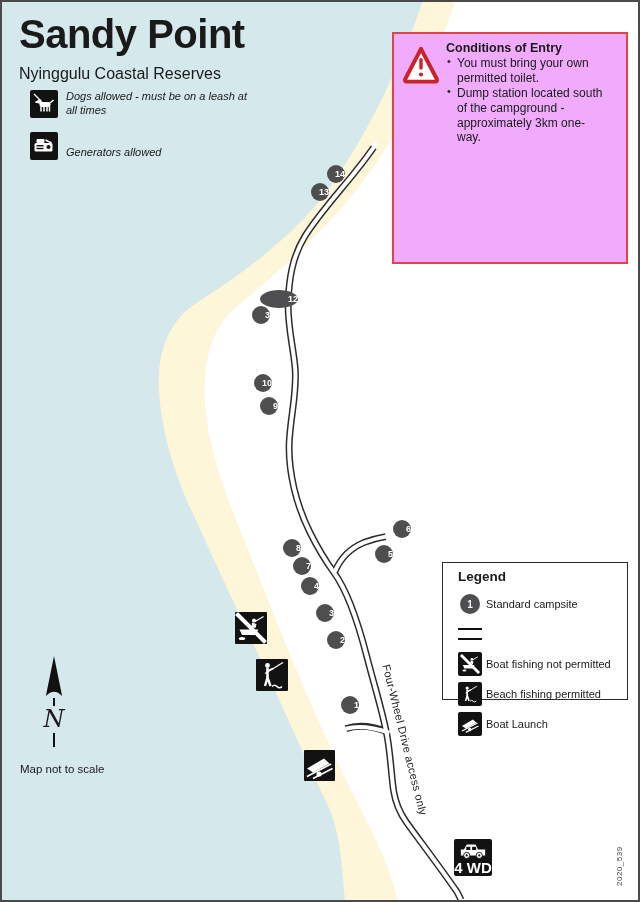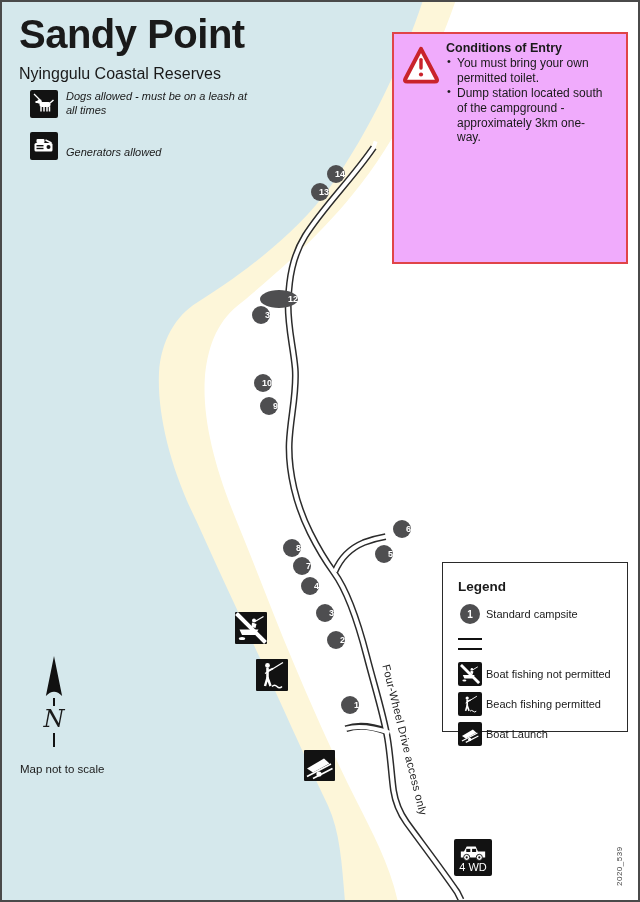--- a/index.html
+++ b/index.html
@@ -24,43 +24,43 @@
   .conditions{position:absolute;left:390px;top:30px;width:236px;height:232px;
               background:#f0abfc;border:2px solid #e04448;box-sizing:border-box;}
   .warning-tri{position:absolute;left:8px;top:10px;}
   .conditions-content{margin:7px 6px 0 52px;}
   .conditions-title{font-size:12.5px;font-weight:bold;margin:0 0 1px 0;}
   .conditions-list{list-style:none;margin:0;padding:0;width:162px;}
   .conditions-list li{font-size:12px;line-height:1.24;position:relative;padding-left:11px;}
   .conditions-list li::before{content:"\2022";position:absolute;left:1px;top:-1px;font-size:11px;}
 
   
-  .legend{position:absolute;left:440px;top:560px;width:186px;height:170px;
-          background:#fff;border:1.5px solid #2a2a2a;box-sizing:border-box;padding:16px 8px 0 15px;}
+  .legend{position:absolute;left:440px;top:560px;width:186px;height:138px;
+          background:#fff;border:1.5px solid #2a2a2a;box-sizing:border-box;padding:6px 8px 0 15px;}
   .legend-title{font-size:13.5px;font-weight:bold;margin:0 0 8px 0;}
   .legend-row{display:flex;align-items:center;margin-bottom:6px;min-height:24px;}
   .legend-row .label{font-size:11px;line-height:1.15;margin-left:4px;}
   .legend-icon{width:24px;flex:none;display:flex;justify-content:center;}
   .legend-marker{width:20px;height:20px;border-radius:50%;background:#4e4e50;color:#fff;
                  font-size:10px;font-weight:bold;display:flex;align-items:center;justify-content:center;}
   .double-line{width:24px;height:8px;border-top:2px solid #111;border-bottom:2px solid #111;}
   .legend .icon-box{width:24px;height:24px;}
 
   
   .site-marker{position:absolute;width:18px;height:18px;border-radius:50%;background:#4e4e50;
                color:#fff;font-size:9px;font-weight:bold;display:flex;align-items:center;
                justify-content:flex-end;transform:translate(-50%,-50%);}
 
   
   .map-icon{position:absolute;}
 
   
   .fourwd{position:absolute;left:452px;top:837px;width:38px;height:37px;background:#121212;
           border-radius:2px;display:flex;flex-direction:column;align-items:center;justify-content:center;}
-  .fourwd .label{color:#fff;font-size:11px;font-weight:normal;line-height:1;margin-top:1px;}
+  .fourwd .label{color:#fff;font-size:15px;font-weight:bold;line-height:1;margin-top:1px;}
 
   
   .north{position:absolute;left:34px;top:654px;width:36px;display:flex;flex-direction:column;align-items:center;}
   .north .stem{width:1.5px;height:8px;background:#111;}
   .north .n-label{font-family:"DejaVu Serif",serif;font-style:italic;font-size:24px;line-height:1;margin:1px 0 2px 0;}
   .north .stem2{width:1.5px;height:14px;background:#111;}
 
   .map-note{position:absolute;left:18px;top:761px;font-size:11.5px;}
 
   .road-label{position:absolute;left:390px;top:661px;font-size:11px;color:#222;white-space:nowrap;

